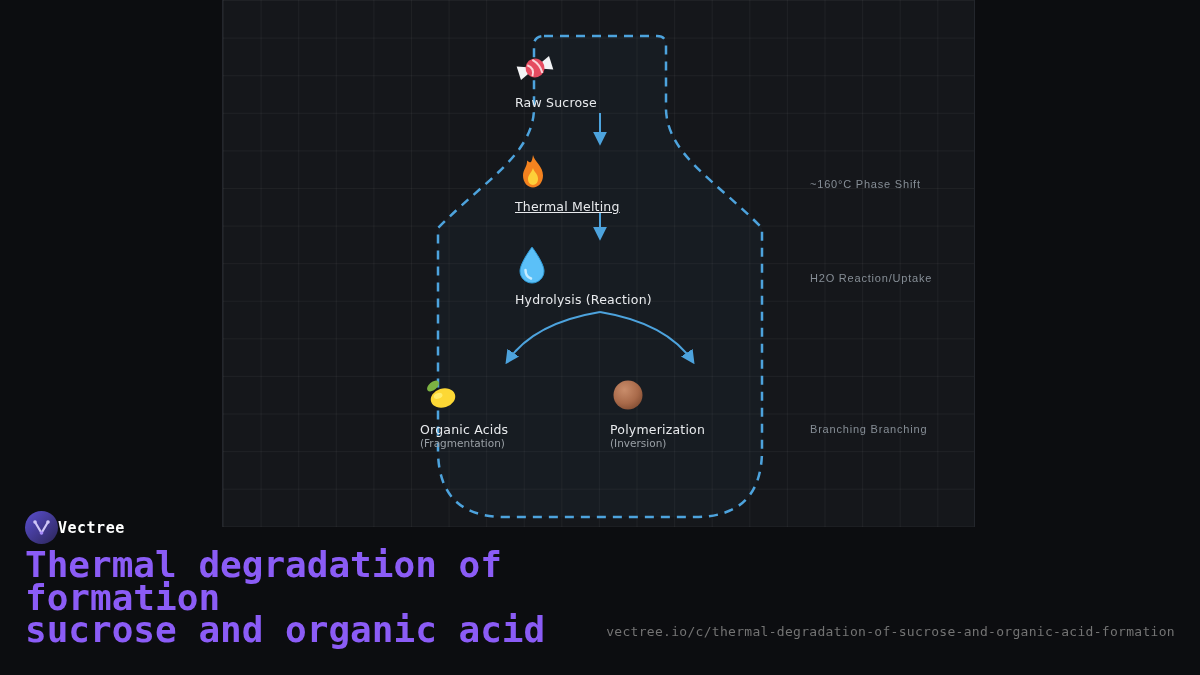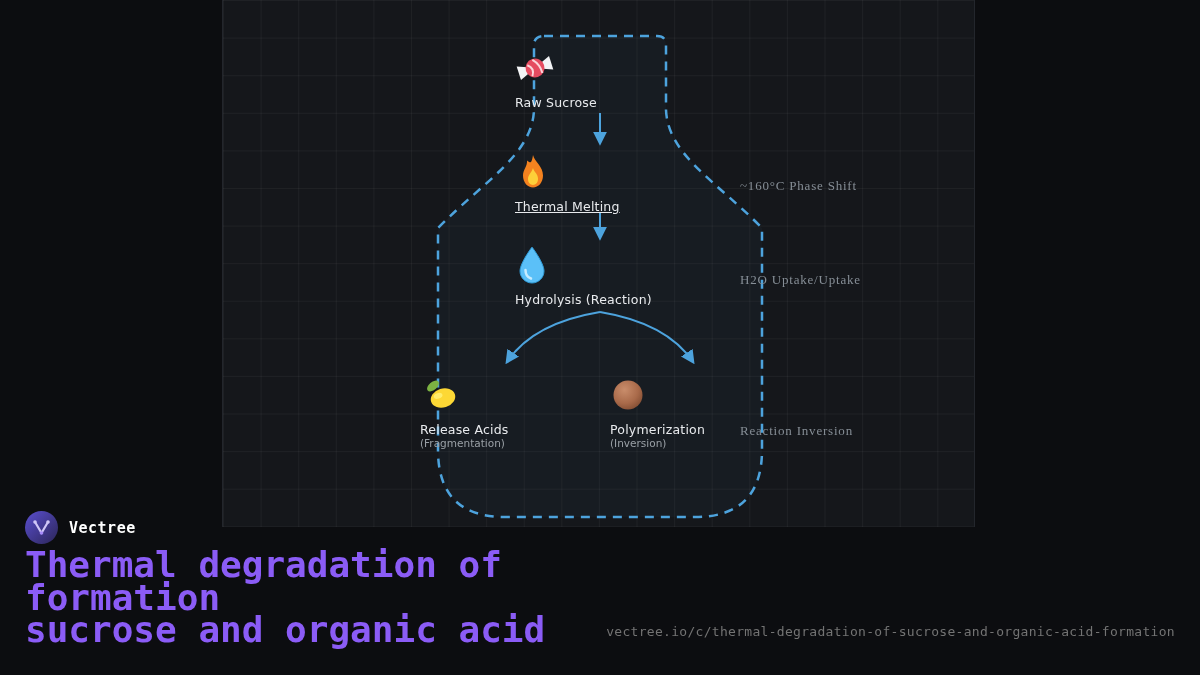--- a/index.html
+++ b/index.html
@@ -34,29 +34,29 @@
   .node .icon { height:40px; display:flex; align-items:center; justify-content:center; }
   .node .label {
     margin-top:7px; font-size:12.5px; color:#e8eaed; letter-spacing:0.2px;
   }
   .node .sublabel {
     margin-top:0; font-size:10.5px; color:#9aa0a6;
   }
 
   
   .annotation {
-    position:absolute; left:740px;
-    font-family:Liberation Serif, serif;
-    font-size:13px; letter-spacing:0.8px; color:#868e96; white-space:nowrap;
+    position:absolute; left:810px;
+    font-family:Liberation Sans, sans-serif;
+    font-size:11px; letter-spacing:0.8px; color:#868e96; white-space:nowrap;
   }
 
   
   .brand-row {
     position:absolute; left:25px; top:511px;
-    display:flex; align-items:center; gap:11px;
+    display:flex; align-items:center; 
   }
   .brand-name {
     font-family:"DejaVu Sans Mono","Liberation Mono",monospace;
     font-weight:bold; font-size:15px; color:#ffffff; letter-spacing:0.5px;
   }
   .logo { width:33px; height:33px; display:block; }
 
   .page-title {
     position:absolute; left:25px; top:549px;
     font-family:"DejaVu Sans Mono","Liberation Mono",monospace;
@@ -133,21 +133,21 @@
 <div class="node" style="left:505px; top:375px;">
   <div class="icon">
     <svg width="42" height="40" viewBox="0 0 42 40">
       <ellipse cx="13" cy="11" rx="7" ry="4" transform="rotate(-40 13 11)" fill="#7cb342"></ellipse>
       <g transform="rotate(-18 23 23)">
         <ellipse cx="23" cy="23" rx="12.5" ry="9.5" fill="#fdd835"></ellipse>
         <ellipse cx="19" cy="19.5" rx="4.5" ry="2.8" fill="#fff176" opacity="0.85"></ellipse>
       </g>
     </svg>
   </div>
-  <div class="label">Release Acids</div>
+  <div class="label">Organic Acids</div>
   <div class="sublabel">(Fragmentation)</div>
 </div>
 
 <div class="node" style="left:695px; top:375px;">
   <div class="icon">
     <svg width="36" height="36" viewBox="0 0 36 36">
       <defs>
         <radialGradient id="ballg" cx="38%" cy="32%" r="78%">
           <stop offset="0%" stop-color="#c98d6b"></stop>
           <stop offset="60%" stop-color="#a96a4a"></stop>
@@ -155,22 +155,22 @@
         </radialGradient>
       </defs>
       <circle cx="18" cy="18" r="14.5" fill="url(#ballg)"></circle>
     </svg>
   </div>
   <div class="label">Polymerization</div>
   <div class="sublabel">(Inversion)</div>
 </div>
 
 <div class="annotation" style="top:178px;">~160°C Phase Shift</div>
-<div class="annotation" style="top:272px;">H2O Uptake/Uptake</div>
-<div class="annotation" style="top:423px;">Reaction Inversion</div>
+<div class="annotation" style="top:272px;">H2O Reaction/Uptake</div>
+<div class="annotation" style="top:423px;">Branching Branching</div>
 
 <div class="brand-row">
   <svg class="logo" viewBox="0 0 33 33">
     <defs>
       <linearGradient id="lg" x1="0" y1="0" x2="1" y2="1">
         <stop offset="0%" stop-color="#5b4fd0"></stop>
         <stop offset="100%" stop-color="#2b2557"></stop>
       </linearGradient>
     </defs>
     <circle cx="16.5" cy="16.5" r="16.5" fill="url(#lg)"></circle>

